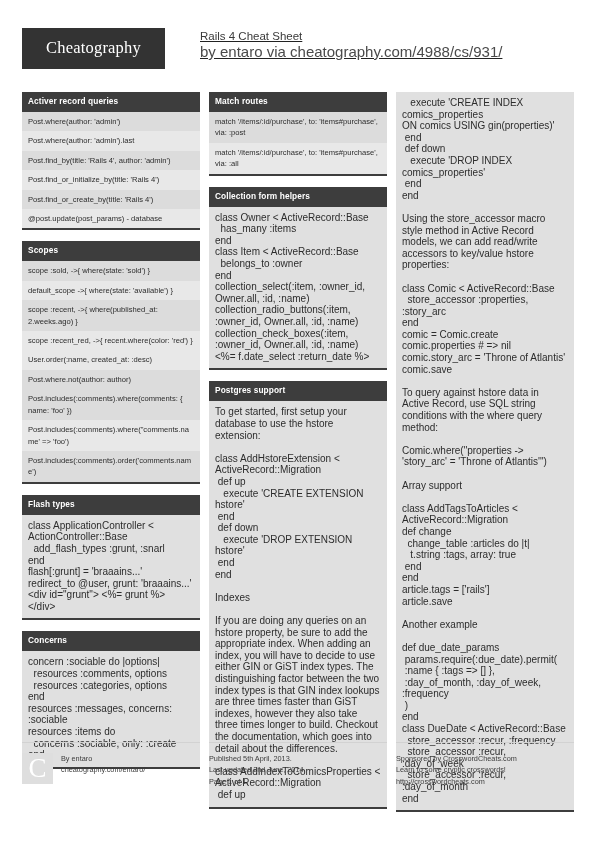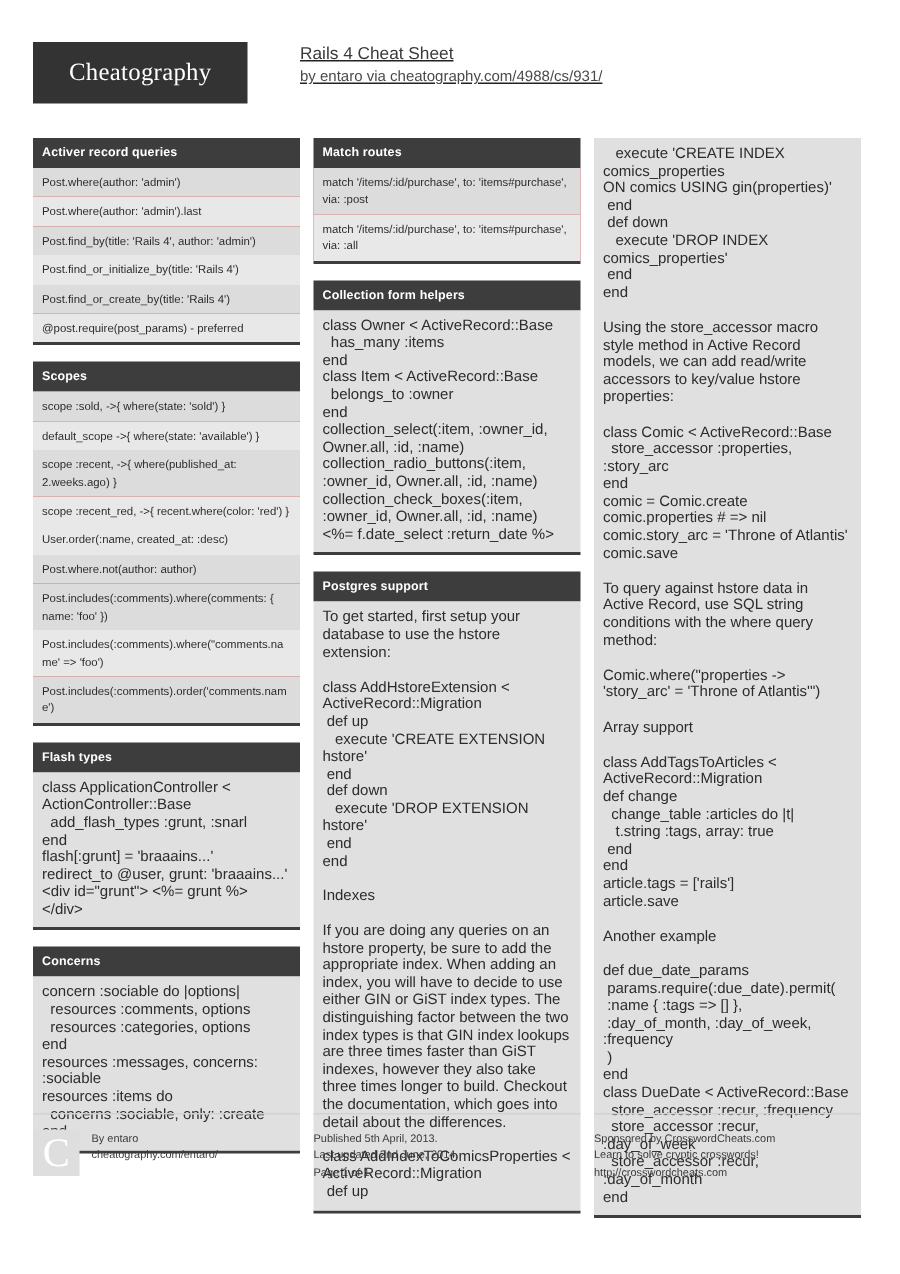--- a/index.html
+++ b/index.html
@@ -51,21 +51,21 @@
     text-decoration: underline;
   }
   .sheet-title {
     font-size: 11.5px;
     color: #3a3a3a;
     line-height: 15px;
     font-weight: normal;
     margin: 0;
   }
   .sheet-byline {
-    font-size: 10px;
+    font-size: 15px;
     color: #4a4a4a;
     line-height: 14px;
     margin: 1px 0 0 0;
   }
 
   
   .columns {
     display: flex;
     gap: 9px;
     margin-top: 12px;
@@ -187,21 +187,21 @@
   <div class="columns">
       <div class="col">
         <div class="card">
           <div class="card-head">Activer record queries</div>
           <div class="card-body">
             <div class="row alt">Post.where(author: 'admin')</div>
             <div class="row plain">Post.where(author: 'admin').last</div>
             <div class="row alt">Post.find_by(title: 'Rails 4', author: 'admin')</div>
             <div class="row plain">Post.find_or_initialize_by(title: 'Rails 4')</div>
             <div class="row alt">Post.find_or_create_by(title: 'Rails 4')</div>
-            <div class="row plain">@post.require(post_params) - preferred</div>
+            <div class="row plain">@post.update(post_params) - database</div>
           </div>
         </div>
         <div class="card">
           <div class="card-head">Scopes</div>
           <div class="card-body">
             <div class="row alt">scope :sold, -&gt;{ where(state: 'sold') }</div>
             <div class="row plain">default_scope -&gt;{ where(state: 'available') }</div>
             <div class="row alt">scope :recent, -&gt;{ where(published_at: 2.weeks.ago) }</div>
             <div class="row plain">scope :recent_red, -&gt;{ recent.where(color: 'red') }</div>
             <div class="row plain">User.order(:name, created_at: :desc)</div>

